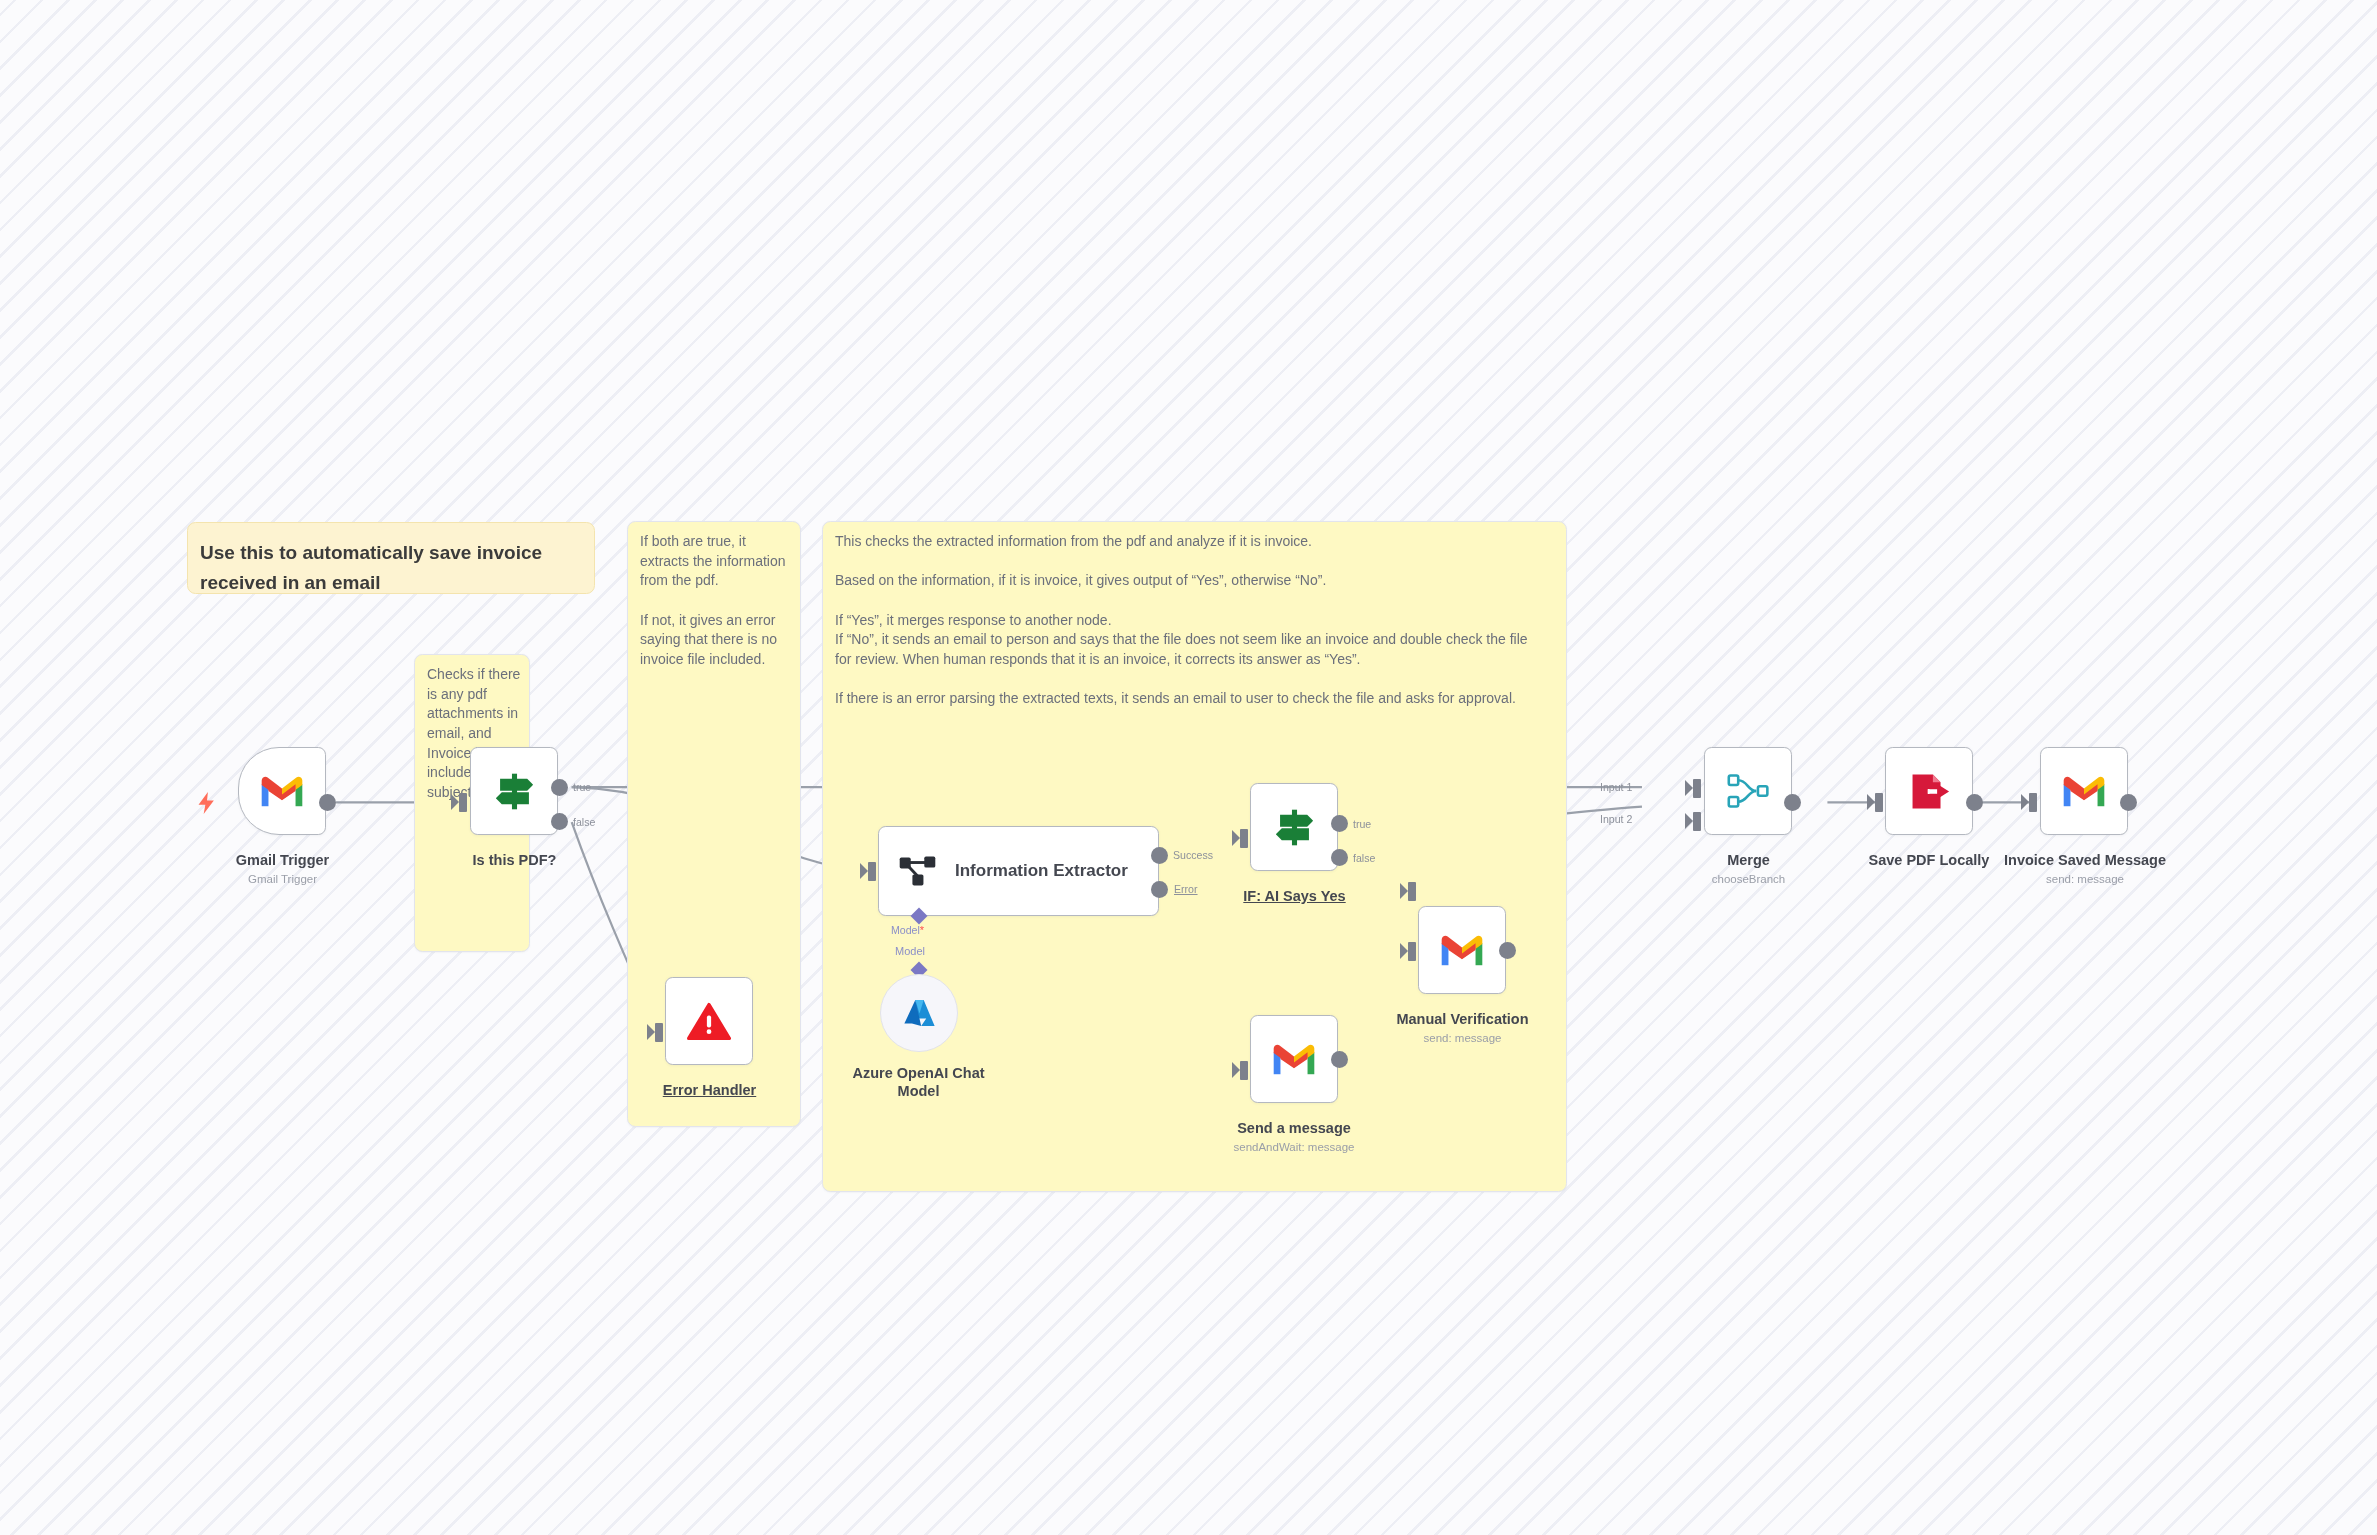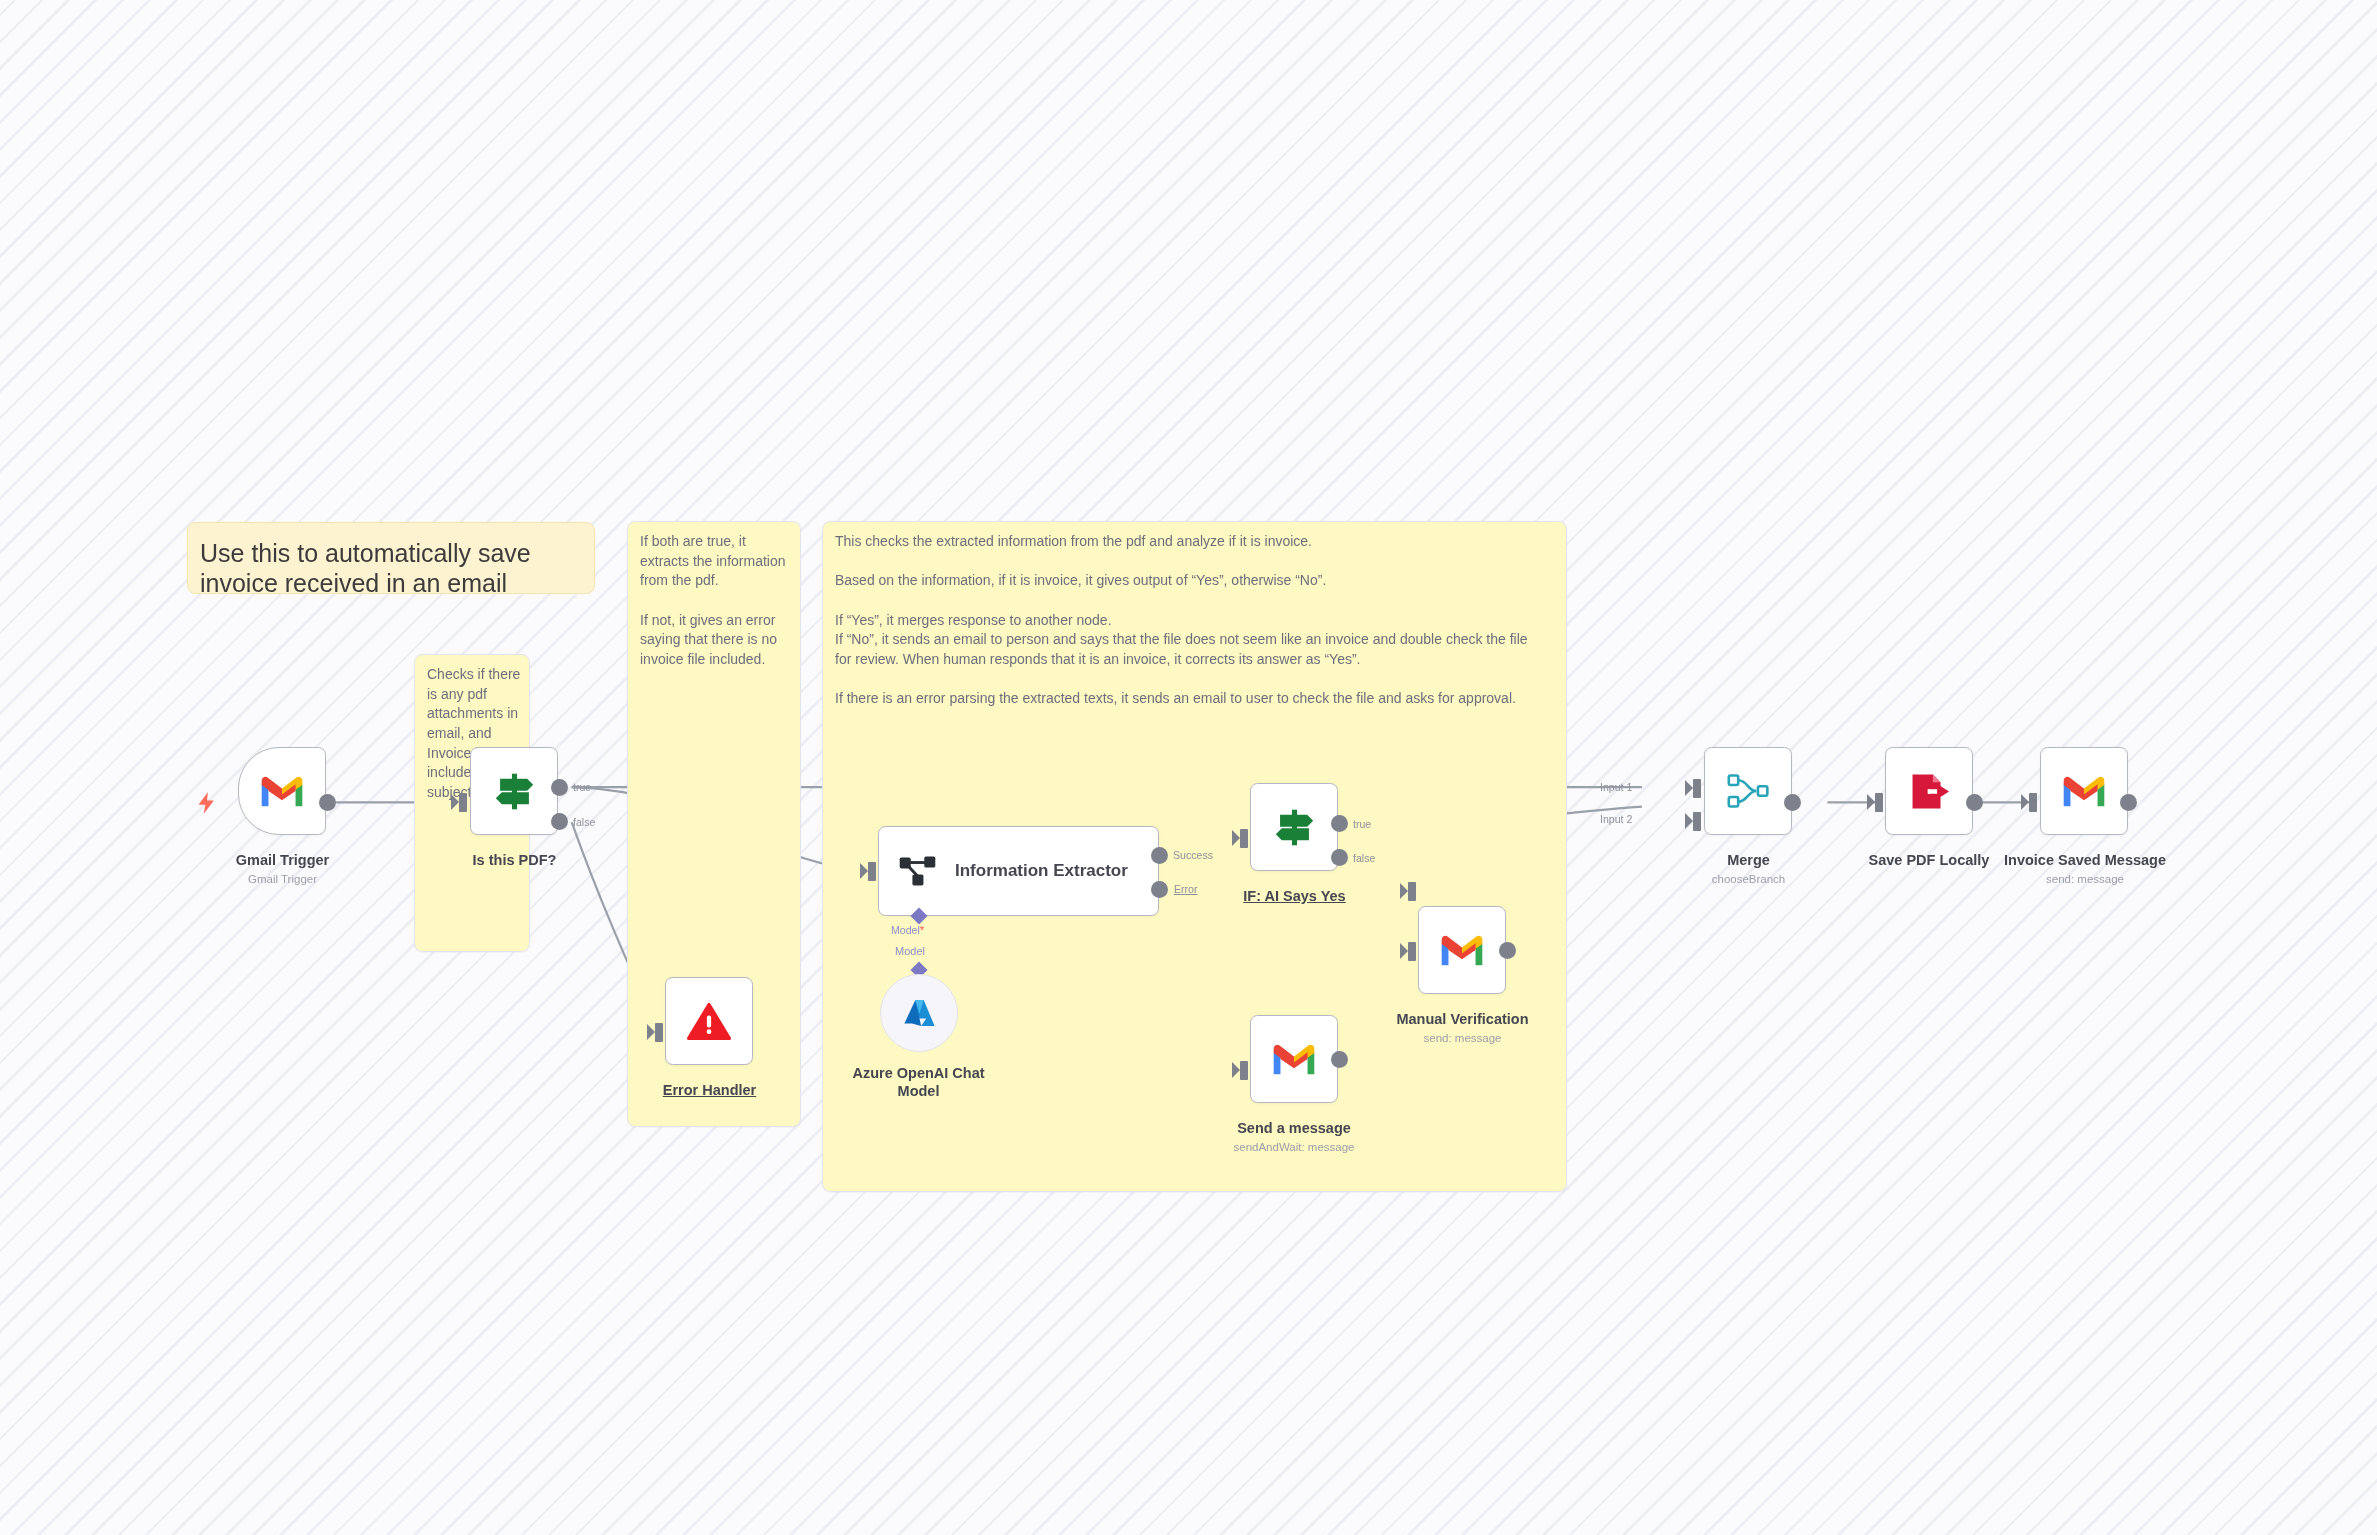--- a/index.html
+++ b/index.html
@@ -39,22 +39,22 @@
     position:absolute;
     background:#fdf3d1;
     border:0.9px solid #f4e4ae;
     border-radius:8.5px;
     box-sizing:border-box;
   }
   .note-yellow .title{
     position:absolute;
     left:12px; top:15.3px; right:12px;
     color:#3b3b3b;
-    font-size:25px;
-    font-weight:normal;
+    font-size:19px;
+    font-weight:bold;
     line-height:30px;
   }
 
   
   .node{
     position:absolute;
     box-sizing:border-box;
     background:#ffffff;
     border:1.7px solid #b4b8c0;
     border-radius:7.7px;

